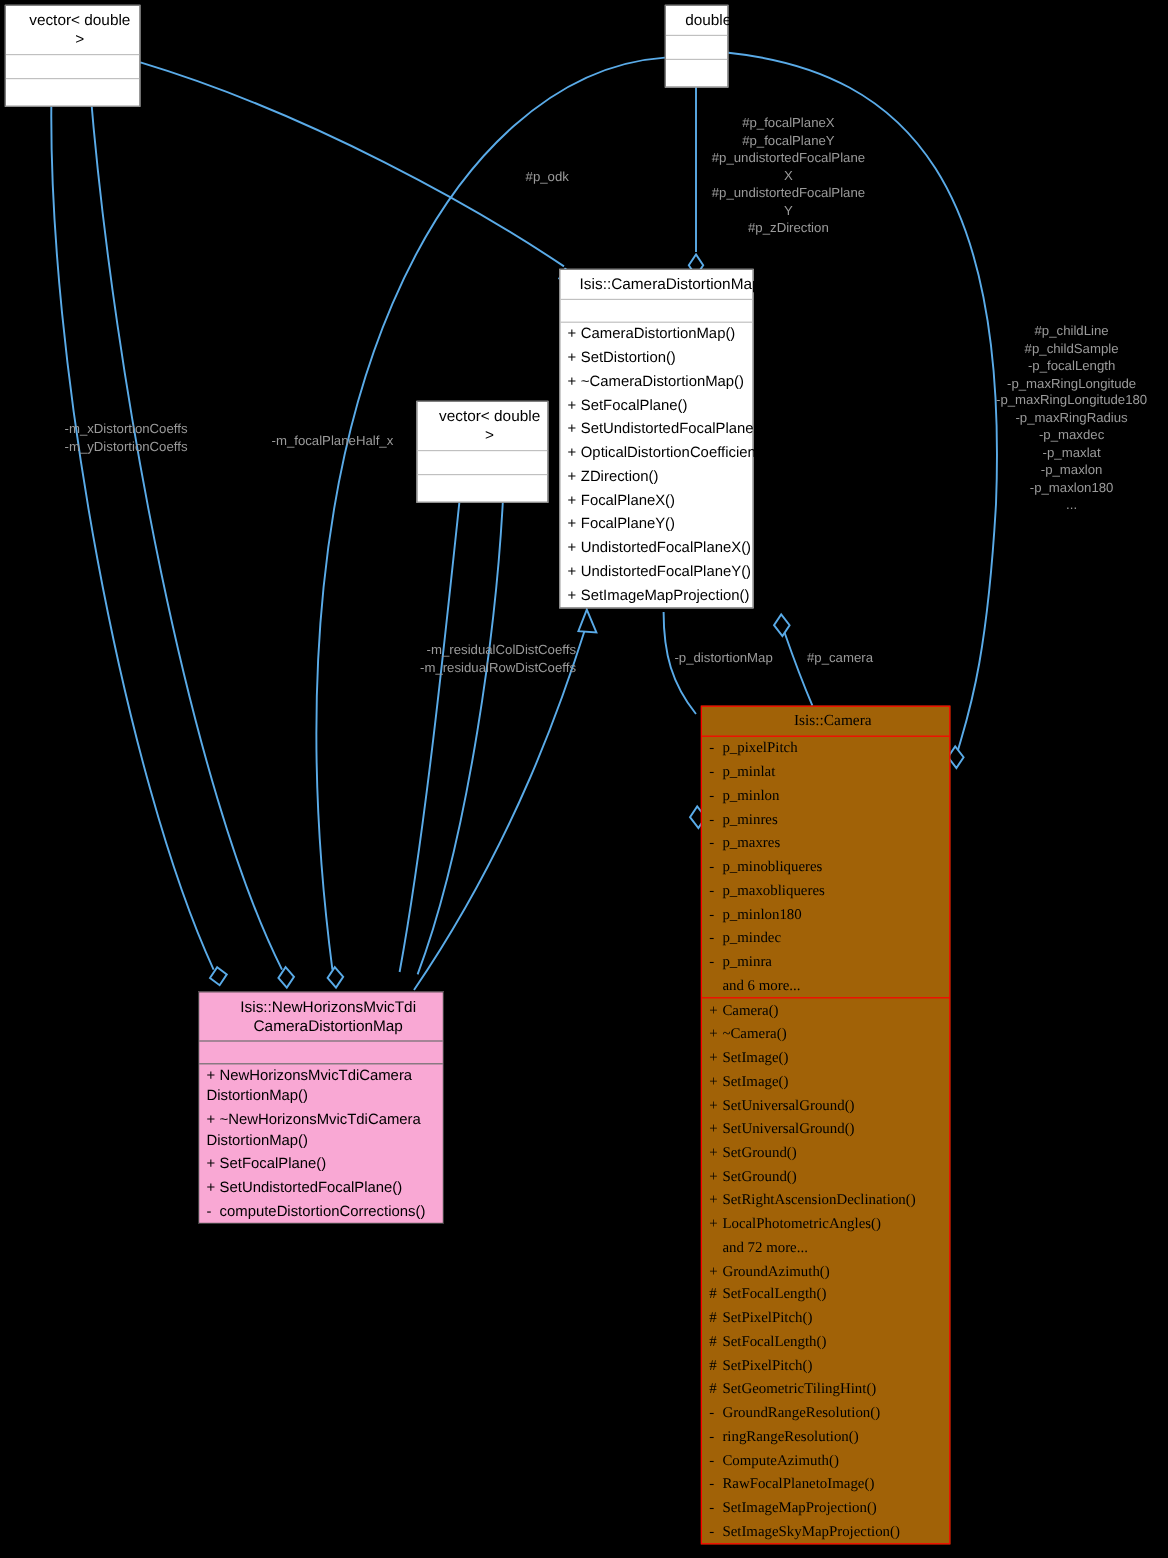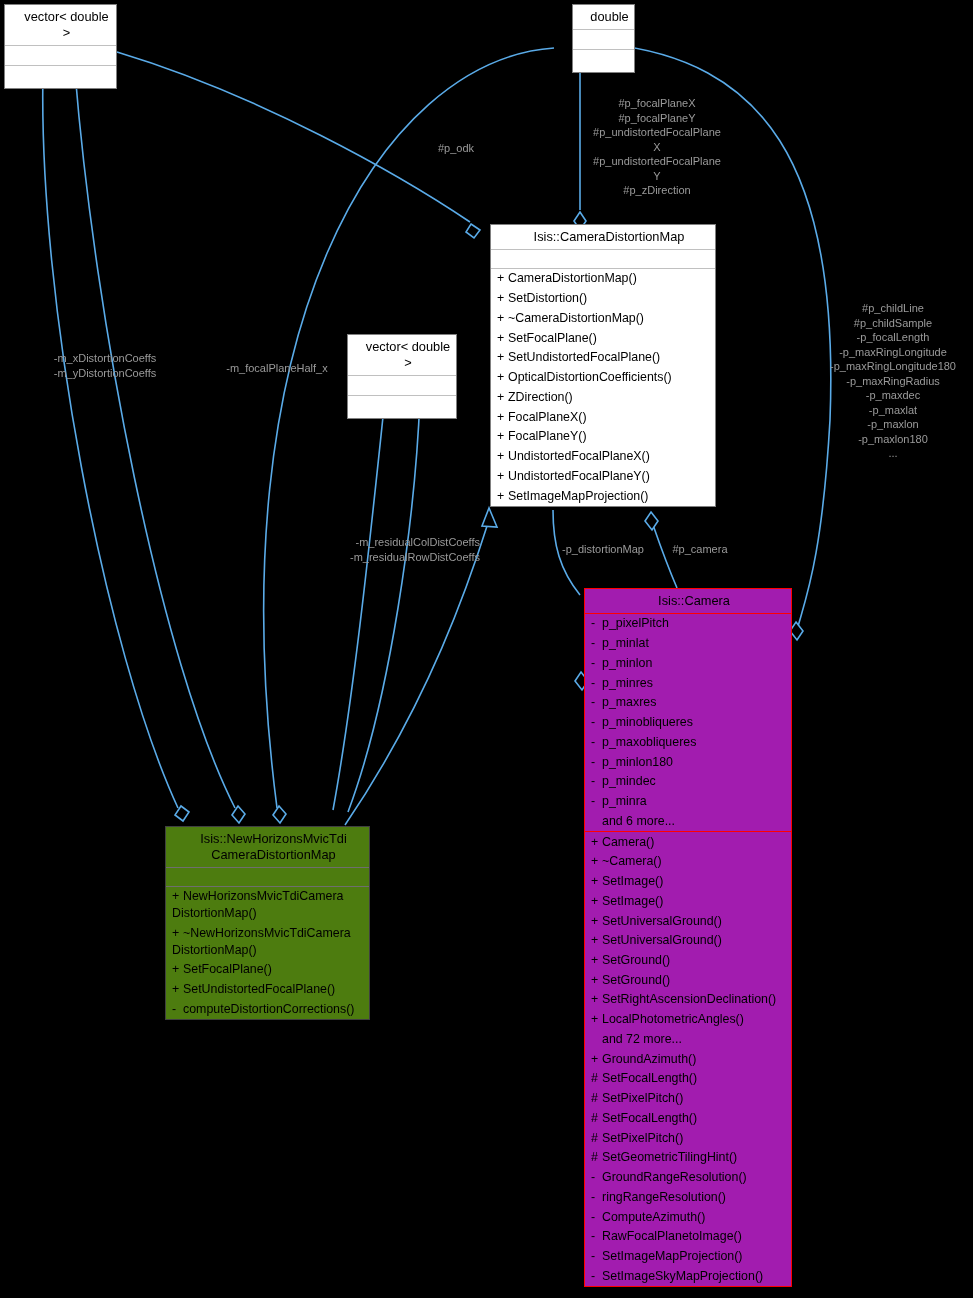--- a/index.html
+++ b/index.html
@@ -56,30 +56,31 @@
     width: 11px;
   }
 
   
   .plainbox .title { border-bottom: 1px solid #c0c0c0; }
   .plainbox .sec { height: 19px; border-bottom: 1px solid #c0c0c0; }
   .plainbox .sec.last { border-bottom: none; height: 22px; }
 
   
   .node-grey {
-    background: #4d7c0f;
+    background: #f9a8d4;
     border: 1px solid #404040;
   }
   .node-grey .title { border-bottom: 1px solid #6e6e6e; }
   .node-grey .attrs { border-bottom: 1px solid #6e6e6e; }
 
   
   .node-red {
-    background: #a21caf;
+    background: #a16207;
     border: 1px solid #ff0000;
+    font-family: Liberation Serif, serif;
   }
   .node-red .title { border-bottom: 1px solid #ff0000; }
   .node-red .attrs { border-bottom: 1px solid #ff0000; }
 
   .edgelabel {
     position: absolute;
     color: #9a9a9a;
     font-size: 11px;
     line-height: 1.32;
     white-space: pre;
@@ -126,33 +127,33 @@
       <polygon points="279,806 286,814 280,823 273,815" fill="#000000" stroke="#5aabe8" stroke-width="1.6"></polygon>
     </g>
   </svg>
 
   <div class="umlbox plainbox" style="left:4px; top:4px; width:113px;">
     <div class="title">vector&lt; double &gt;</div>
     <div class="sec"></div>
     <div class="sec last"></div>
   </div>
 
-  <div class="umlbox plainbox" style="left:554px; top:4px; width:63px;margin-left:18px;">
+  <div class="umlbox plainbox" style="left:554px; top:4px; width:53px;">
     <div class="title">double</div>
     <div class="sec"></div>
     <div class="sec last"></div>
   </div>
 
   <div class="umlbox plainbox" style="left:347px; top:334px; width:110px;">
     <div class="title">vector&lt; double &gt;</div>
     <div class="sec"></div>
     <div class="sec last"></div>
   </div>
 
-  <div class="umlbox" style="left:490px; top:224px; width:226px;">
+  <div class="umlbox" style="left:466px; top:224px; width:162px;">
     <div class="title">Isis::CameraDistortionMap</div>
     <div class="attrs empty"></div>
     <div class="ops">
         <div class="row"><span class="vis">+</span><span>CameraDistortionMap()</span></div>
         <div class="row"><span class="vis">+</span><span>SetDistortion()</span></div>
         <div class="row"><span class="vis">+</span><span>~CameraDistortionMap()</span></div>
         <div class="row"><span class="vis">+</span><span>SetFocalPlane()</span></div>
         <div class="row"><span class="vis">+</span><span>SetUndistortedFocalPlane()</span></div>
         <div class="row"><span class="vis">+</span><span>OpticalDistortionCoefficients()</span></div>
         <div class="row"><span class="vis">+</span><span>ZDirection()</span></div>
@@ -219,21 +220,21 @@
   </div>
 
   <div class="edgelabel ctr" style="left:105px; top:351px;">-m_xDistortionCoeffs<br>-m_yDistortionCoeffs</div>
 
   <div class="edgelabel ctr" style="left:277px; top:361px;">-m_focalPlaneHalf_x</div>
 
   <div class="edgelabel ctr" style="left:456px; top:141px;">#p_odk</div>
 
   <div class="edgelabel ctr" style="left:657px; top:96px;">#p_focalPlaneX<br>#p_focalPlaneY<br>#p_undistortedFocalPlane<br>X<br>#p_undistortedFocalPlane<br>Y<br>#p_zDirection</div>
 
-  <div class="edgelabel ctr" style="left:893px; top:301px;">#p_childLine<br>#p_childSample<br>-p_focalLength<br>-p_maxRingLongitude<br>-p_maxRingLongitude180<br>-p_maxRingRadius<br>-p_maxdec<br>-p_maxlat<br>-p_maxlon<br>-p_maxlon180<br>...</div>
+  <div class="edgelabel ctr" style="left:893px; top:269px;">#p_childLine<br>#p_childSample<br>-p_focalLength<br>-p_maxRingLongitude<br>-p_maxRingLongitude180<br>-p_maxRingRadius<br>-p_maxdec<br>-p_maxlat<br>-p_maxlon<br>-p_maxlon180<br>...</div>
 
   <div class="edgelabel ctr" style="left:415px; top:535px;text-align:right;">-m_residualColDistCoeffs<br>-m_residualRowDistCoeffs</div>
 
   <div class="edgelabel ctr" style="left:603px; top:542px;">-p_distortionMap</div>
 
   <div class="edgelabel ctr" style="left:700px; top:542px;">#p_camera</div>
 
 </div>
 
 </body></html>

